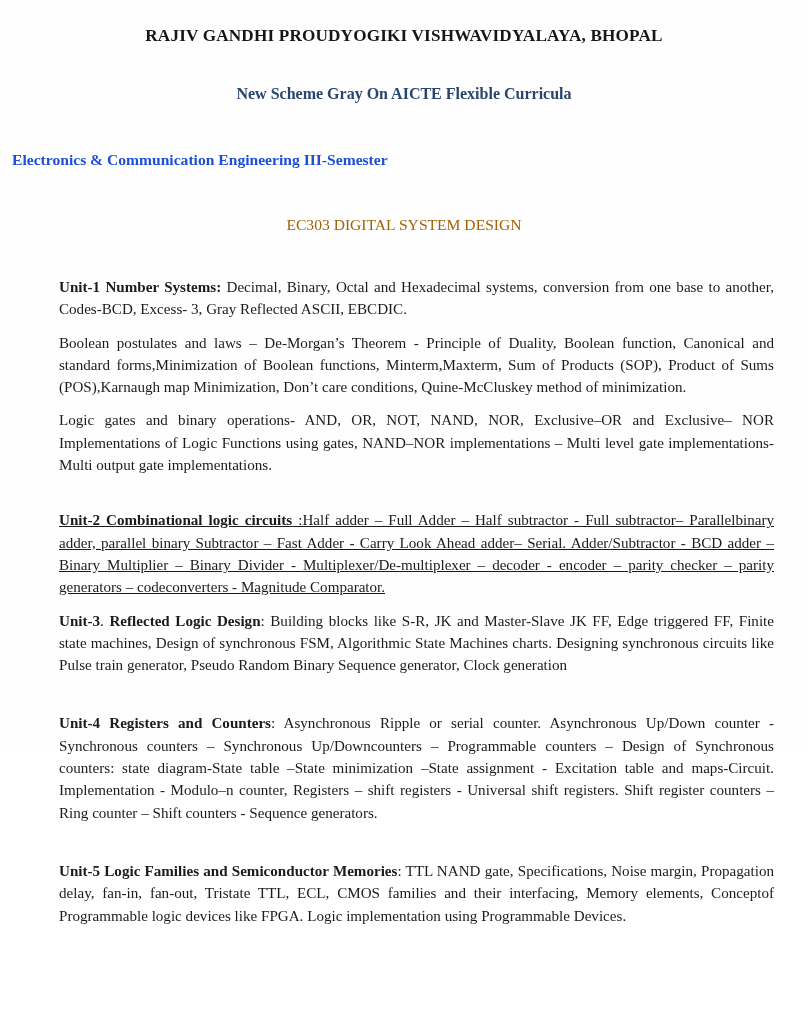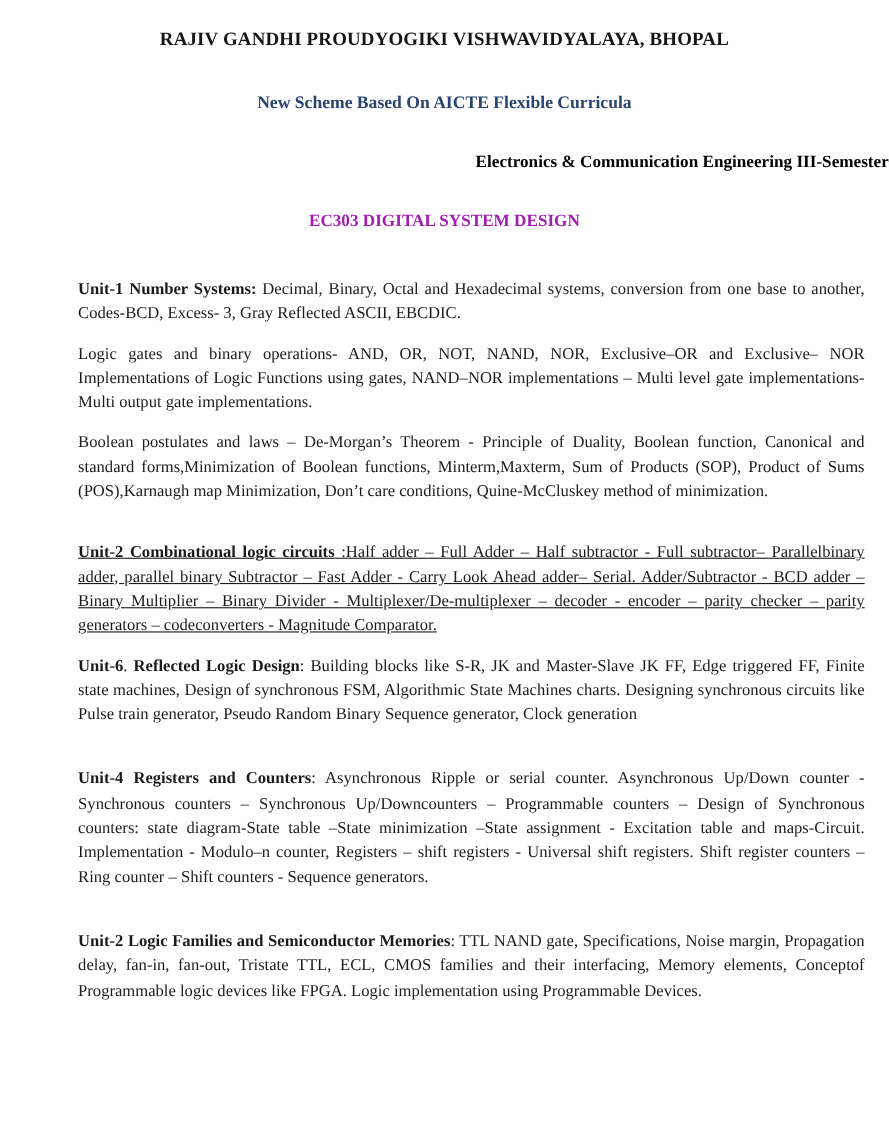--- a/index.html
+++ b/index.html
@@ -38,49 +38,49 @@
   .title-sub-blue {
     text-align: center;
     font-weight: bold;
     font-size: 16px;
     color: #29456f;
     margin: 0;
     padding-top: 38px;
     line-height: 20px;
   }
   .title-dept {
-    text-align: right;
+    text-align: left;
     font-weight: bold;
     font-size: 15.6px;
-    color: #000000;
-    margin: 0;
+    color: #1d4ed8;
+    margin: 12px;
     padding-top: 34px;
     line-height: 20px;
   }
   .title-course {
     text-align: center;
-    font-weight: bold;
+    font-weight: normal;
     font-size: 15.6px;
-    color: #a21caf;
+    color: #a16207;
     margin: 0;
     padding-top: 33px;
     line-height: 20px;
   }
 
   .body-block {
     padding: 0 36px 0 57px;
     margin-top: 41px;
   }
   .para {
     text-align: justify;
     text-justify: inter-word;
     font-size: 15.1px;
     line-height: 22.3px;
     color: #1b1b1b;
-    margin: 14px;
+    margin: 2px;
     padding: 0;
     hyphens: none;
     width: 715px;
   }
   .para + .para {
     margin-top: 11px;
   }
   .para.gap-before {
     margin-top: 33px;
     text-decoration: underline;
@@ -93,51 +93,51 @@
   }
 </style>
 </head>
 <body>
 
 <div class="page">
 
   <div class="headings">
     <div class="title-main">RAJIV GANDHI PROUDYOGIKI VISHWAVIDYALAYA, BHOPAL</div>
 
-    <div class="title-sub-blue" style="color: rgb(41, 69, 111);">New Scheme Based On AICTE Flexible Curricula</div>
+    <div class="title-sub-blue" style="color: rgb(41, 69, 111);">New Scheme Gray On AICTE Flexible Curricula</div>
 
     <div class="title-dept">Electronics &amp; Communication Engineering  III-Semester</div>
 
     <div class="title-course">EC303 DIGITAL SYSTEM DESIGN</div>
   </div>
 
   <div class="body-block">
 
     <p class="para">
       <b>Unit-1 Number Systems:</b><span> Decimal, Binary, Octal and Hexadecimal systems, conversion from one base to another, Codes-BCD, Excess- 3, Gray Reflected ASCII, EBCDIC.</span>
     </p>
 
     <p class="para">
-      <span>Logic gates and binary operations- AND, OR, NOT, NAND, NOR, Exclusive–OR and Exclusive– NOR Implementations of Logic Functions using gates, NAND–NOR implementations – Multi level gate implementations- Multi output gate implementations.</span>
+      <span>Boolean postulates and laws – De-Morgan’s Theorem - Principle of Duality, Boolean function, Canonical and standard forms,Minimization of Boolean functions, Minterm,Maxterm, Sum of Products (SOP), Product of Sums (POS),Karnaugh map Minimization, Don’t care conditions, Quine-McCluskey method of minimization.</span>
     </p>
 
     <p class="para">
-      <span>Boolean postulates and laws – De-Morgan’s Theorem - Principle of Duality, Boolean function, Canonical and standard forms,Minimization of Boolean functions, Minterm,Maxterm, Sum of Products (SOP), Product of Sums (POS),Karnaugh map Minimization, Don’t care conditions, Quine-McCluskey method of minimization.</span>
+      <span>Logic gates and binary operations- AND, OR, NOT, NAND, NOR, Exclusive–OR and Exclusive– NOR Implementations of Logic Functions using gates, NAND–NOR implementations – Multi level gate implementations- Multi output gate implementations.</span>
     </p>
 
     <p class="para gap-before">
       <b> Unit-2 Combinational logic circuits</b><span> :Half adder – Full Adder – Half subtractor - Full subtractor– Parallelbinary adder, parallel binary Subtractor – Fast Adder - Carry Look Ahead adder– Serial. Adder/Subtractor - BCD adder – Binary Multiplier – Binary Divider - Multiplexer/De-multiplexer – decoder - encoder – parity checker – parity generators – codeconverters - Magnitude Comparator.</span>
     </p>
 
     <p class="para">
-      <b>Unit-6</b><span>. </span><b>Reflected Logic Design</b><span>: Building blocks like S-R, JK and Master-Slave JK FF, Edge triggered FF,  Finite state machines, Design of synchronous FSM, Algorithmic State Machines charts. Designing synchronous circuits like Pulse train generator, Pseudo Random Binary Sequence generator, Clock generation</span>
+      <b>Unit-3</b><span>. </span><b>Reflected Logic Design</b><span>: Building blocks like S-R, JK and Master-Slave JK FF, Edge triggered FF,  Finite state machines, Design of synchronous FSM, Algorithmic State Machines charts. Designing synchronous circuits like Pulse train generator, Pseudo Random Binary Sequence generator, Clock generation</span>
     </p>
 
     <p class="para gap-before-lg">
       <b>Unit-4 Registers and Counters</b><span>: Asynchronous Ripple or serial counter. Asynchronous Up/Down counter - Synchronous counters – Synchronous Up/Downcounters – Programmable counters – Design of Synchronous counters: state diagram-State table –State minimization –State assignment - Excitation table and maps-Circuit. Implementation - Modulo–n counter, Registers – shift registers - Universal shift registers. Shift register counters – Ring counter – Shift counters - Sequence generators.</span>
     </p>
 
     <p class="para gap-before-lg">
-      <b>Unit-2 Logic Families and Semiconductor Memories</b><span>: TTL NAND gate, Specifications, Noise margin, Propagation delay, fan-in, fan-out, Tristate TTL, ECL, CMOS families and their interfacing, Memory elements, Conceptof Programmable logic devices like FPGA. Logic implementation   using Programmable Devices.</span>
+      <b>Unit-5 Logic Families and Semiconductor Memories</b><span>: TTL NAND gate, Specifications, Noise margin, Propagation delay, fan-in, fan-out, Tristate TTL, ECL, CMOS families and their interfacing, Memory elements, Conceptof Programmable logic devices like FPGA. Logic implementation   using Programmable Devices.</span>
     </p>
 
   </div>
 </div>
 
 </body></html>

